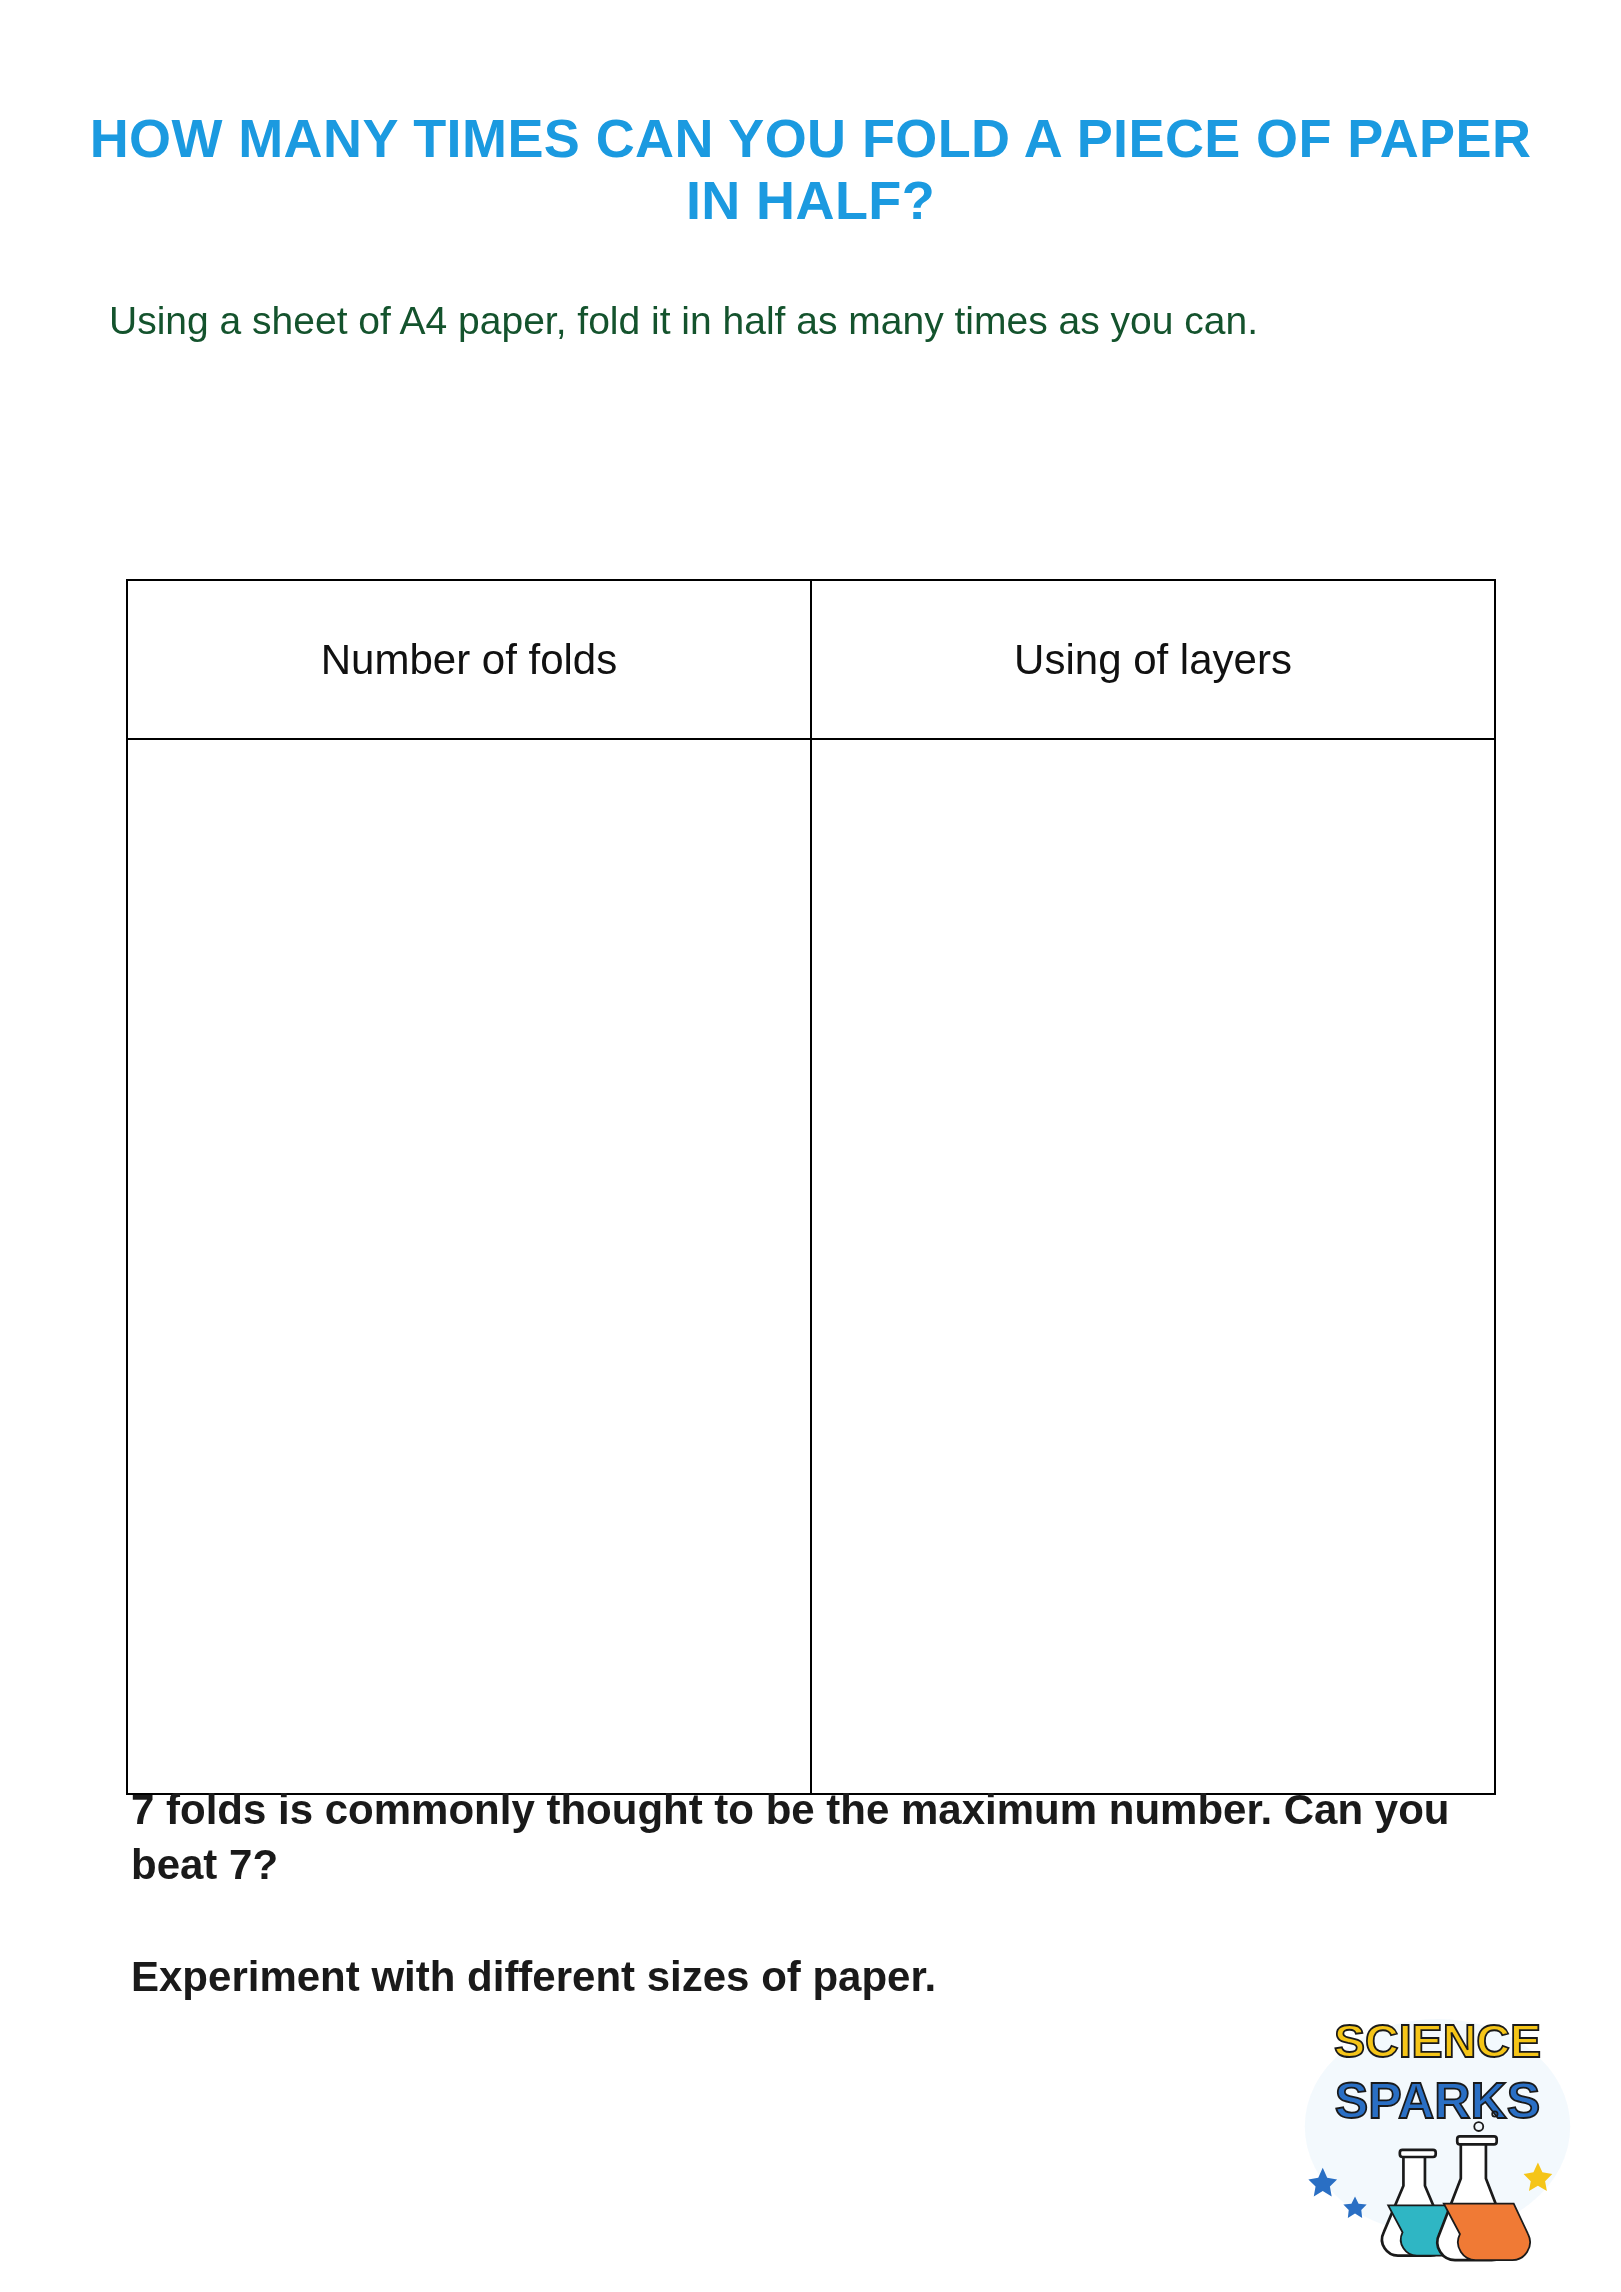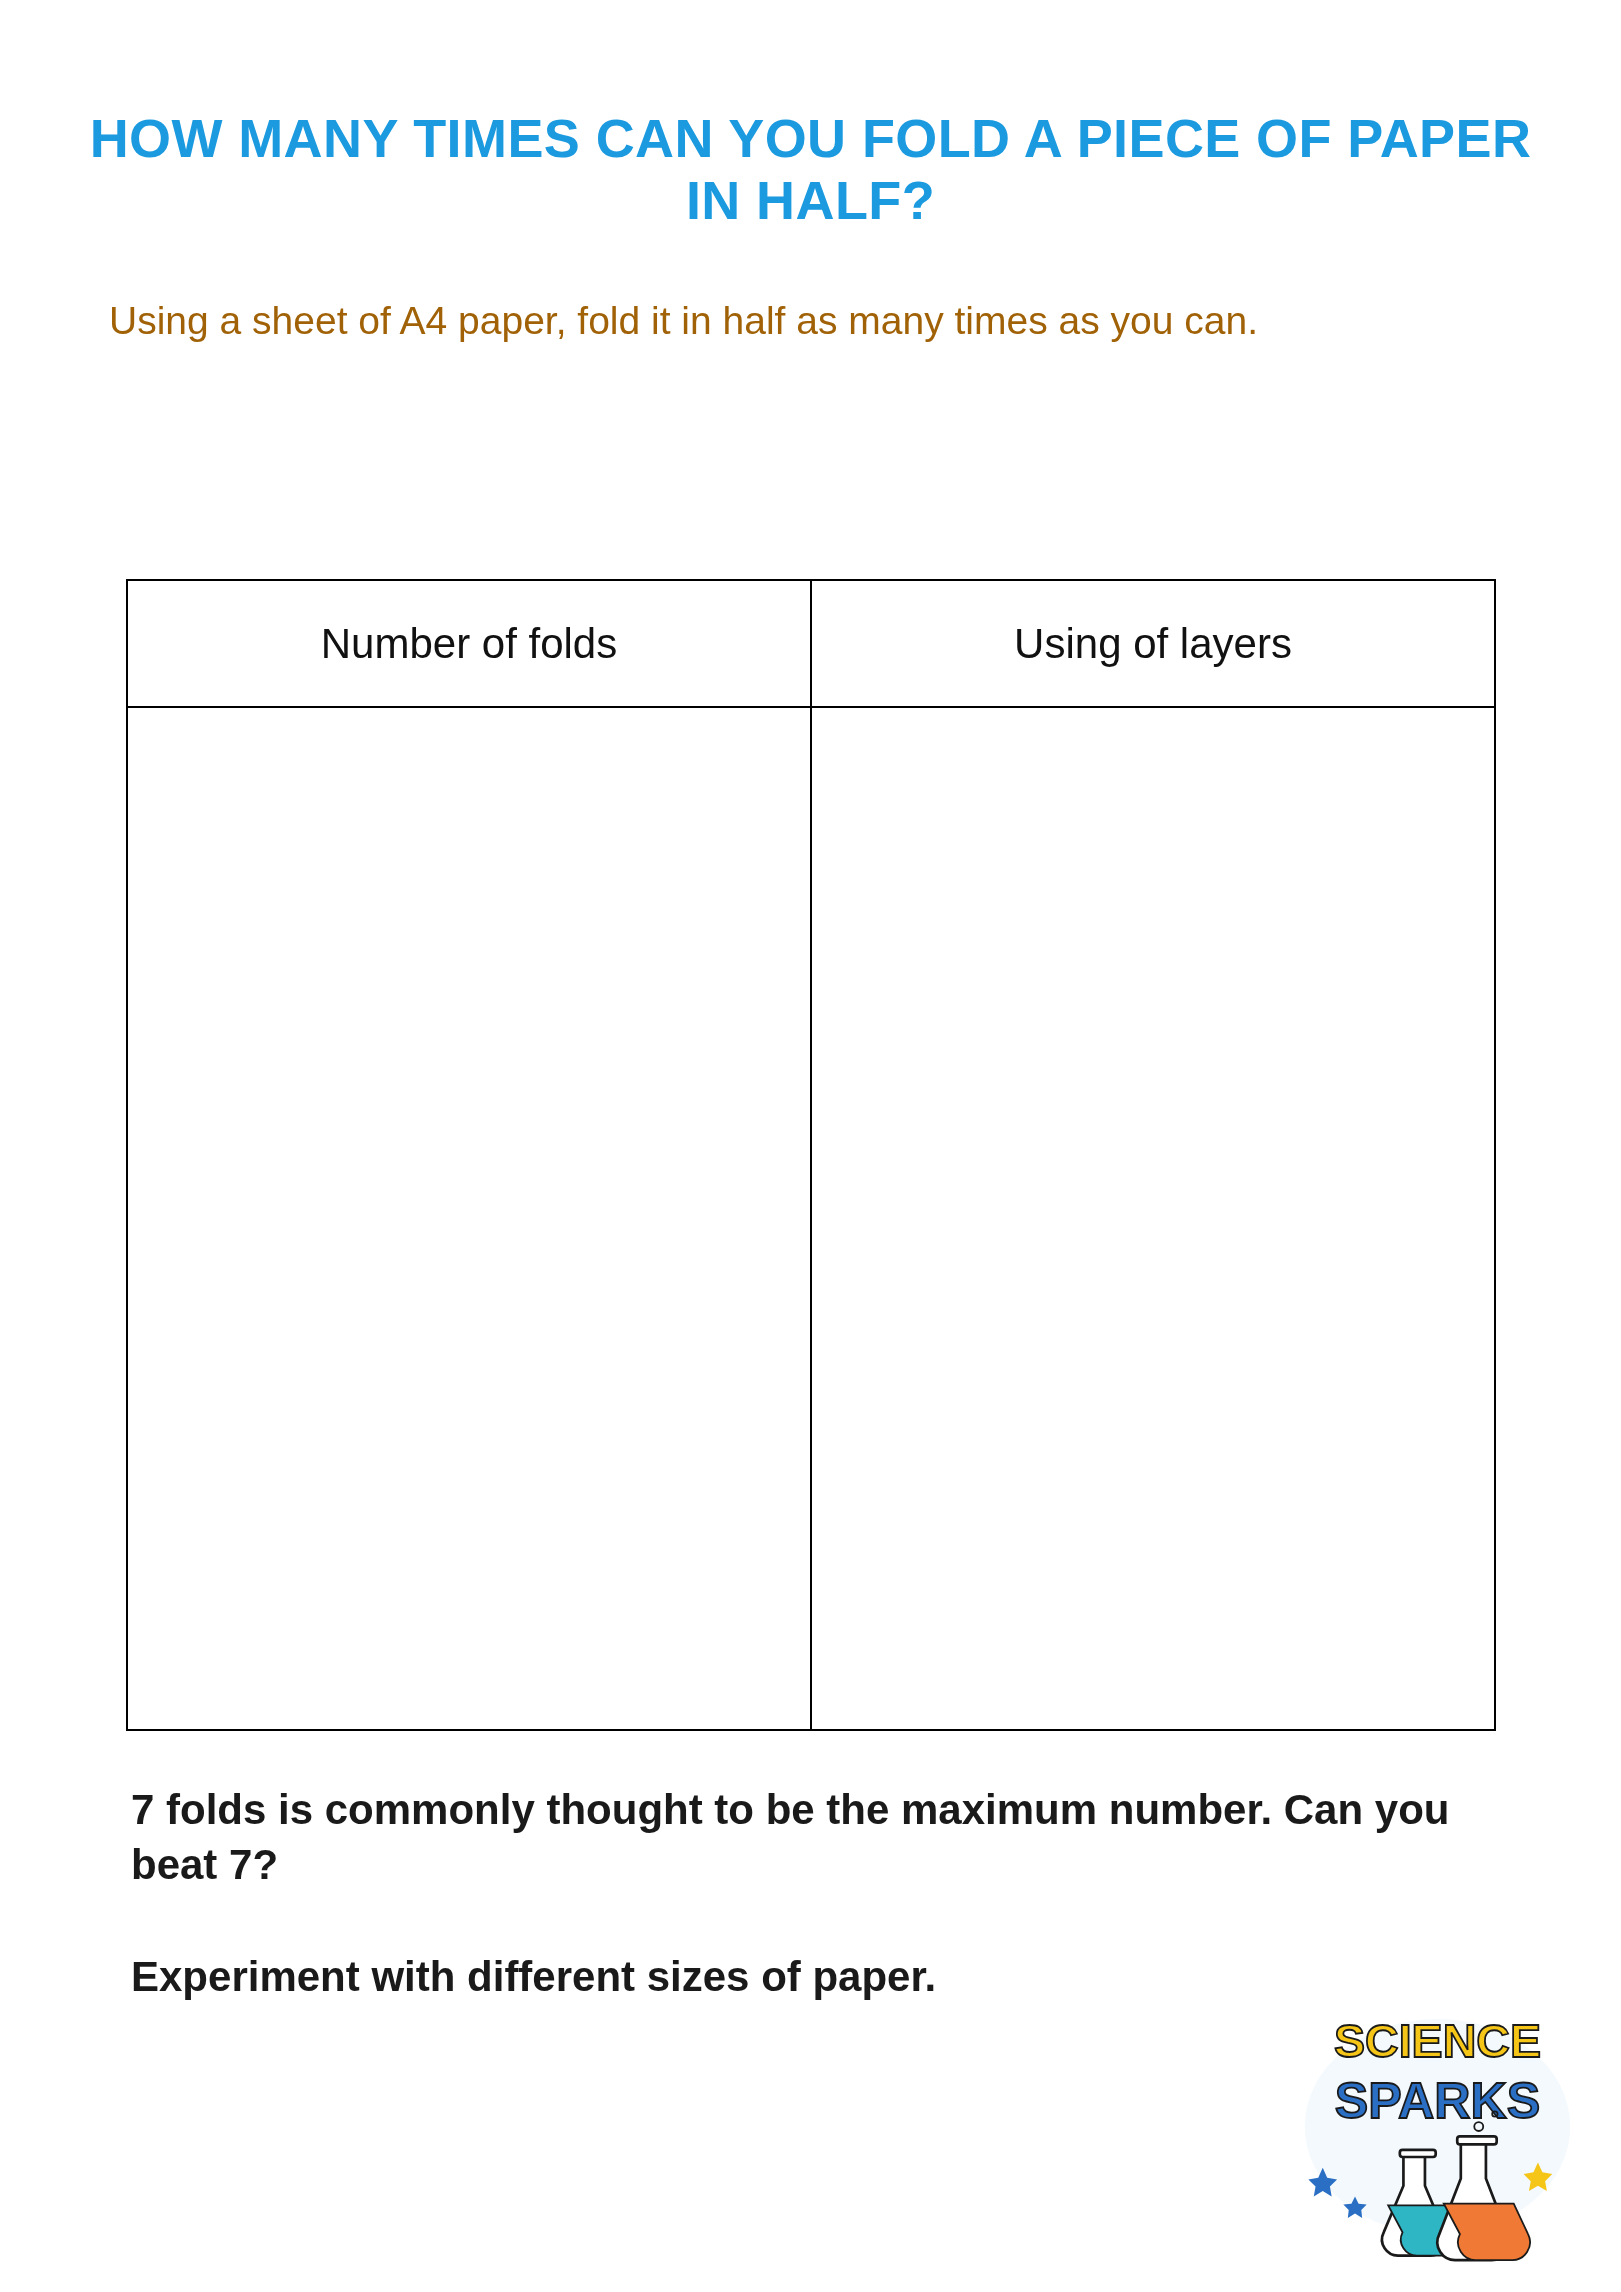--- a/index.html
+++ b/index.html
@@ -36,41 +36,41 @@
     padding: 107px 63px 0 63px;
     text-transform: uppercase;
   }
 
   
   .intro {
     font-size: 39px;
     line-height: 1.32;
     margin: 0;
     padding: 64px 134px 0 109px;
-    color: #a16207;
+    color: #14532d;
   }
 
   
   .table-wrap {
     position: absolute;
     left: 126px;
     top: 579px;
     width: 1370px;
     height: 1149px;
   }
   table.folds-table {
     border-collapse: collapse;
     width: 100%;
     height: 100%;
     table-layout: fixed;
   }
   table.folds-table th,
   table.folds-table td {
     border: 2.7px solid #000000;
-    padding: 0;
+    padding: 16px;
   }
   table.folds-table th {
     font-size: 42px;
     font-weight: normal;
     height: 125px;
     text-align: center;
     vertical-align: middle;
     color: #111111;
   }
   table.folds-table td.blank-cell {

